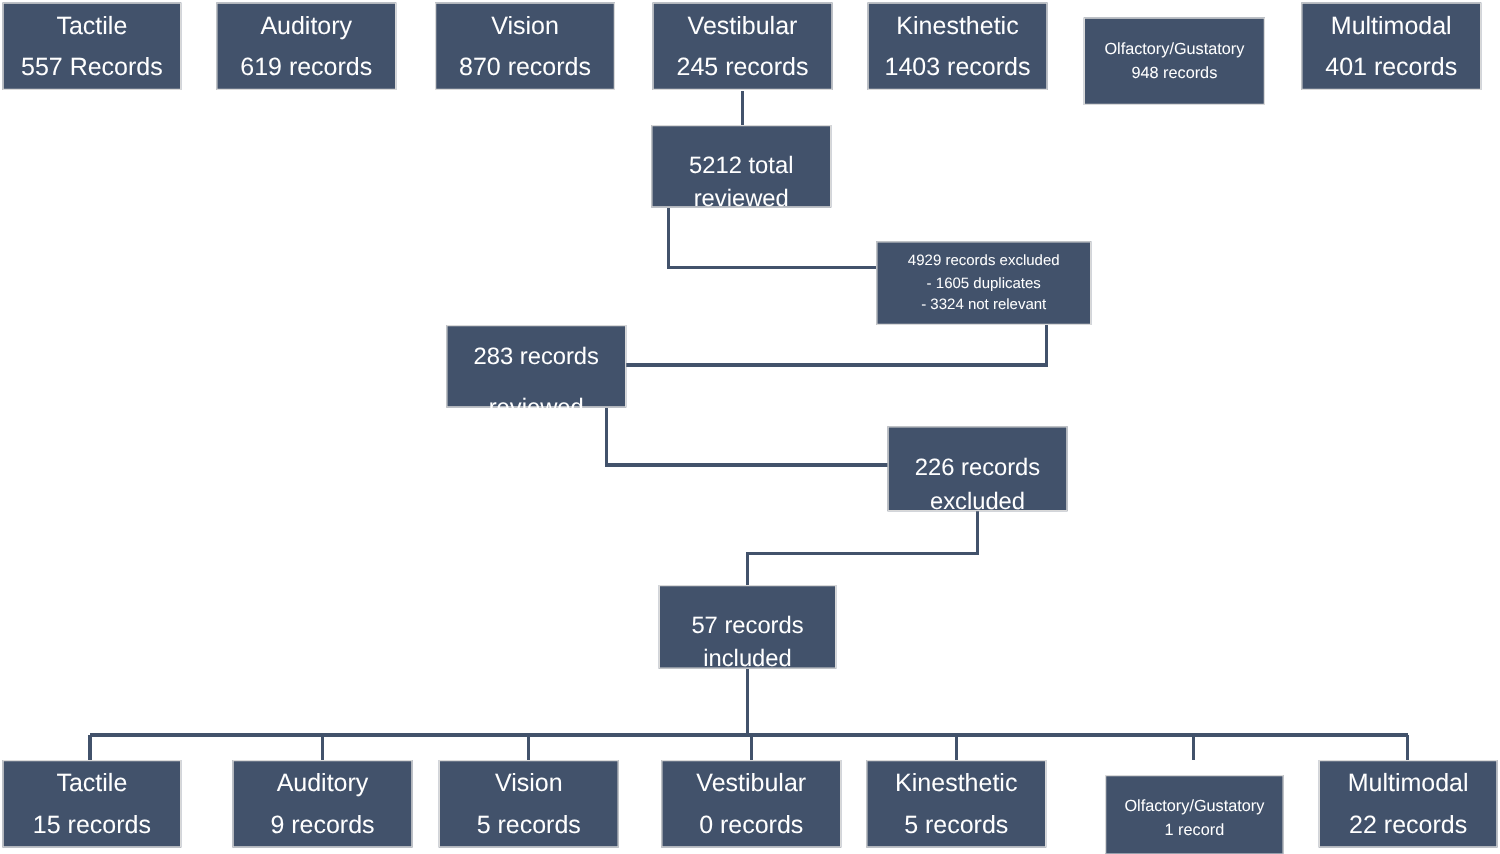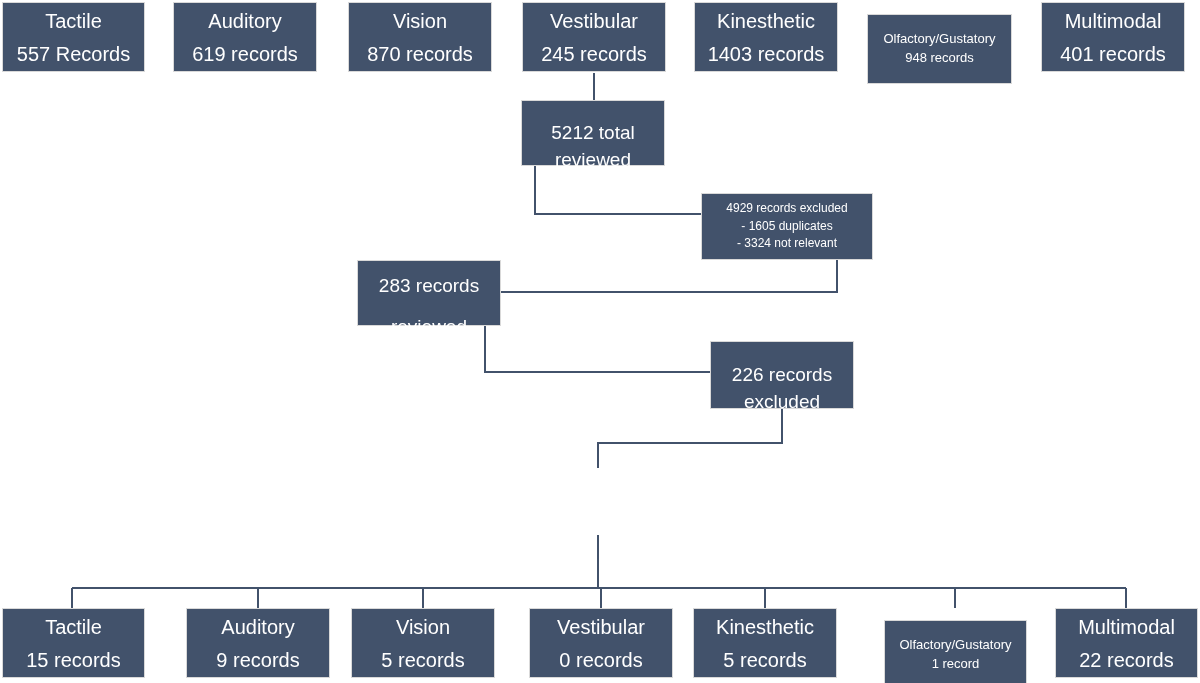--- a/index.html
+++ b/index.html
@@ -134,20 +134,24 @@
   <div class="node gap-narrow" style="left:357px; top:260px; width:144px; height:66px;gap:14px;">
     <span class="ln fs-md">283 records</span>
     <span class="ln fs-md">reviewed</span>
   </div>
 
   <div class="node gap-narrow" style="left:710px; top:341px; width:144px; height:68px;justify-content:center;">
     <span class="ln fs-md">226 records</span>
     <span class="ln fs-md">excluded</span>
   </div>
 
+  <div class="node gap-narrow" style="left:527px; top:468px; width:142px; height:67px;">
+    <span class="ln fs-md">57 records</span>
+    <span class="ln fs-md">included</span>
+  </div>
 
   <div class="node gap-wide" style="left:2px; top:608px; width:143px; height:70px;">
     <span class="ln fs-lg">Tactile</span>
     <span class="ln fs-lg">15 records</span>
   </div>
 
   <div class="node gap-wide" style="left:186px; top:608px; width:144px; height:70px;">
     <span class="ln fs-lg">Auditory</span>
     <span class="ln fs-lg">9 records</span>
   </div>

